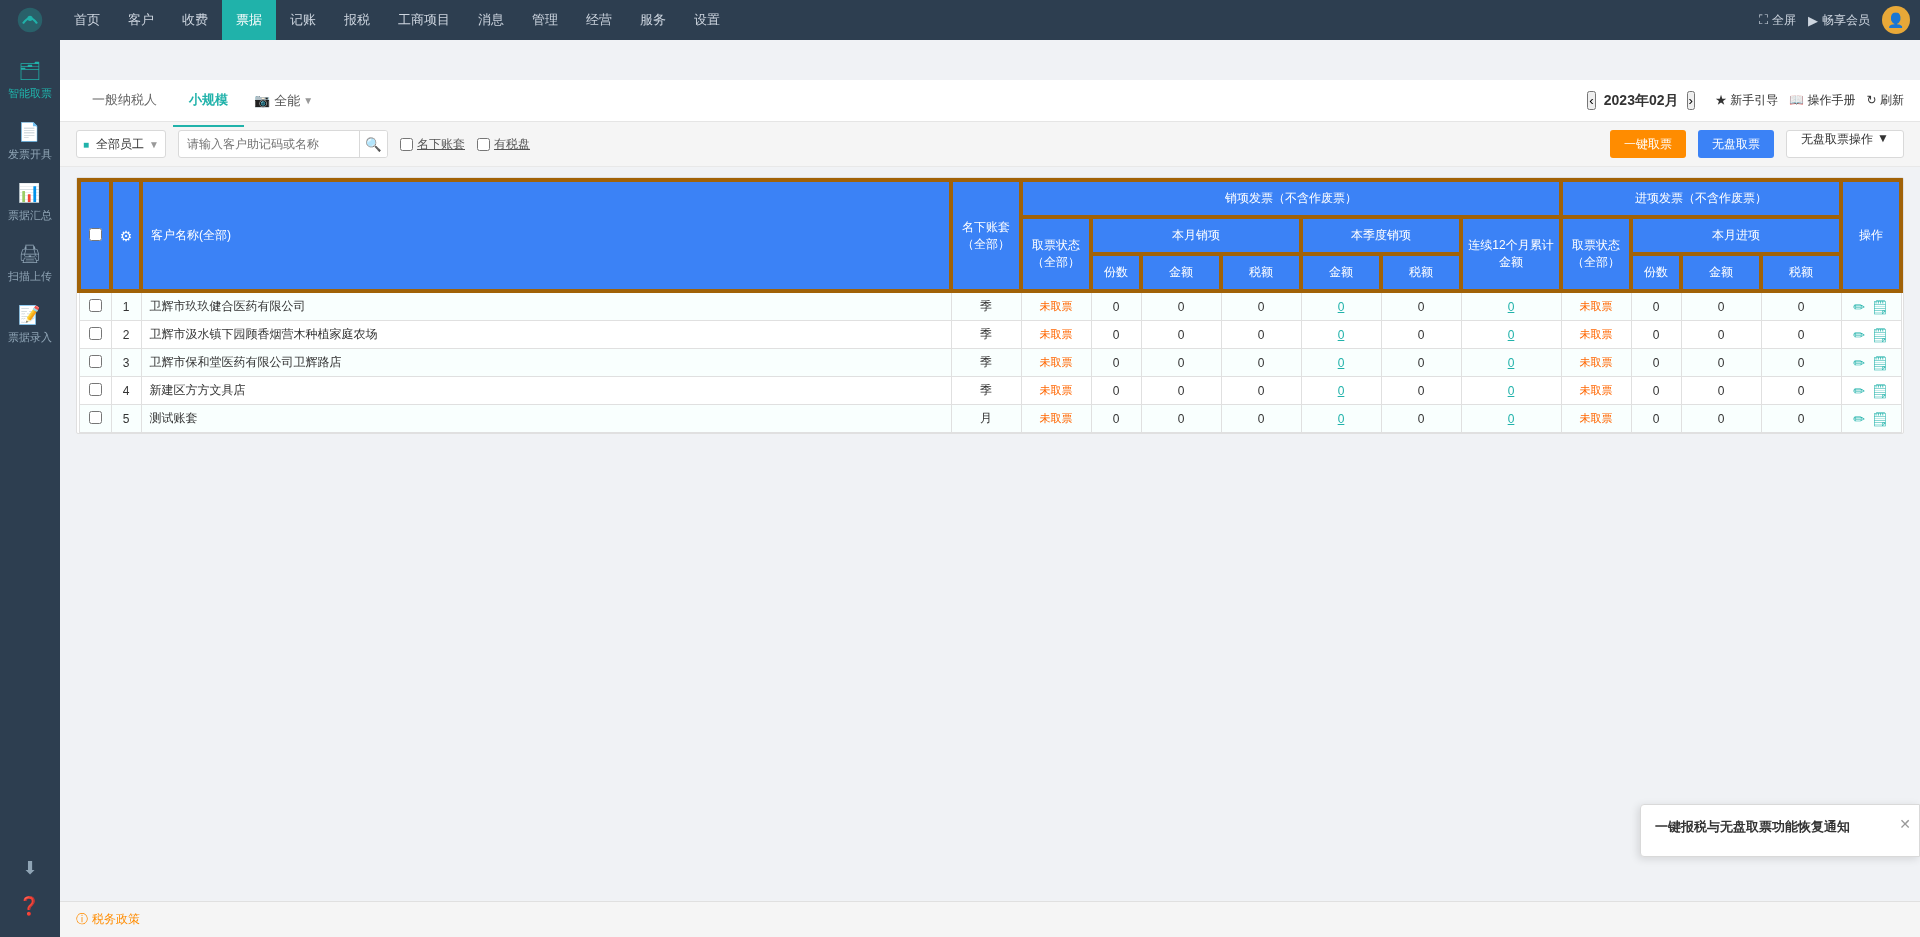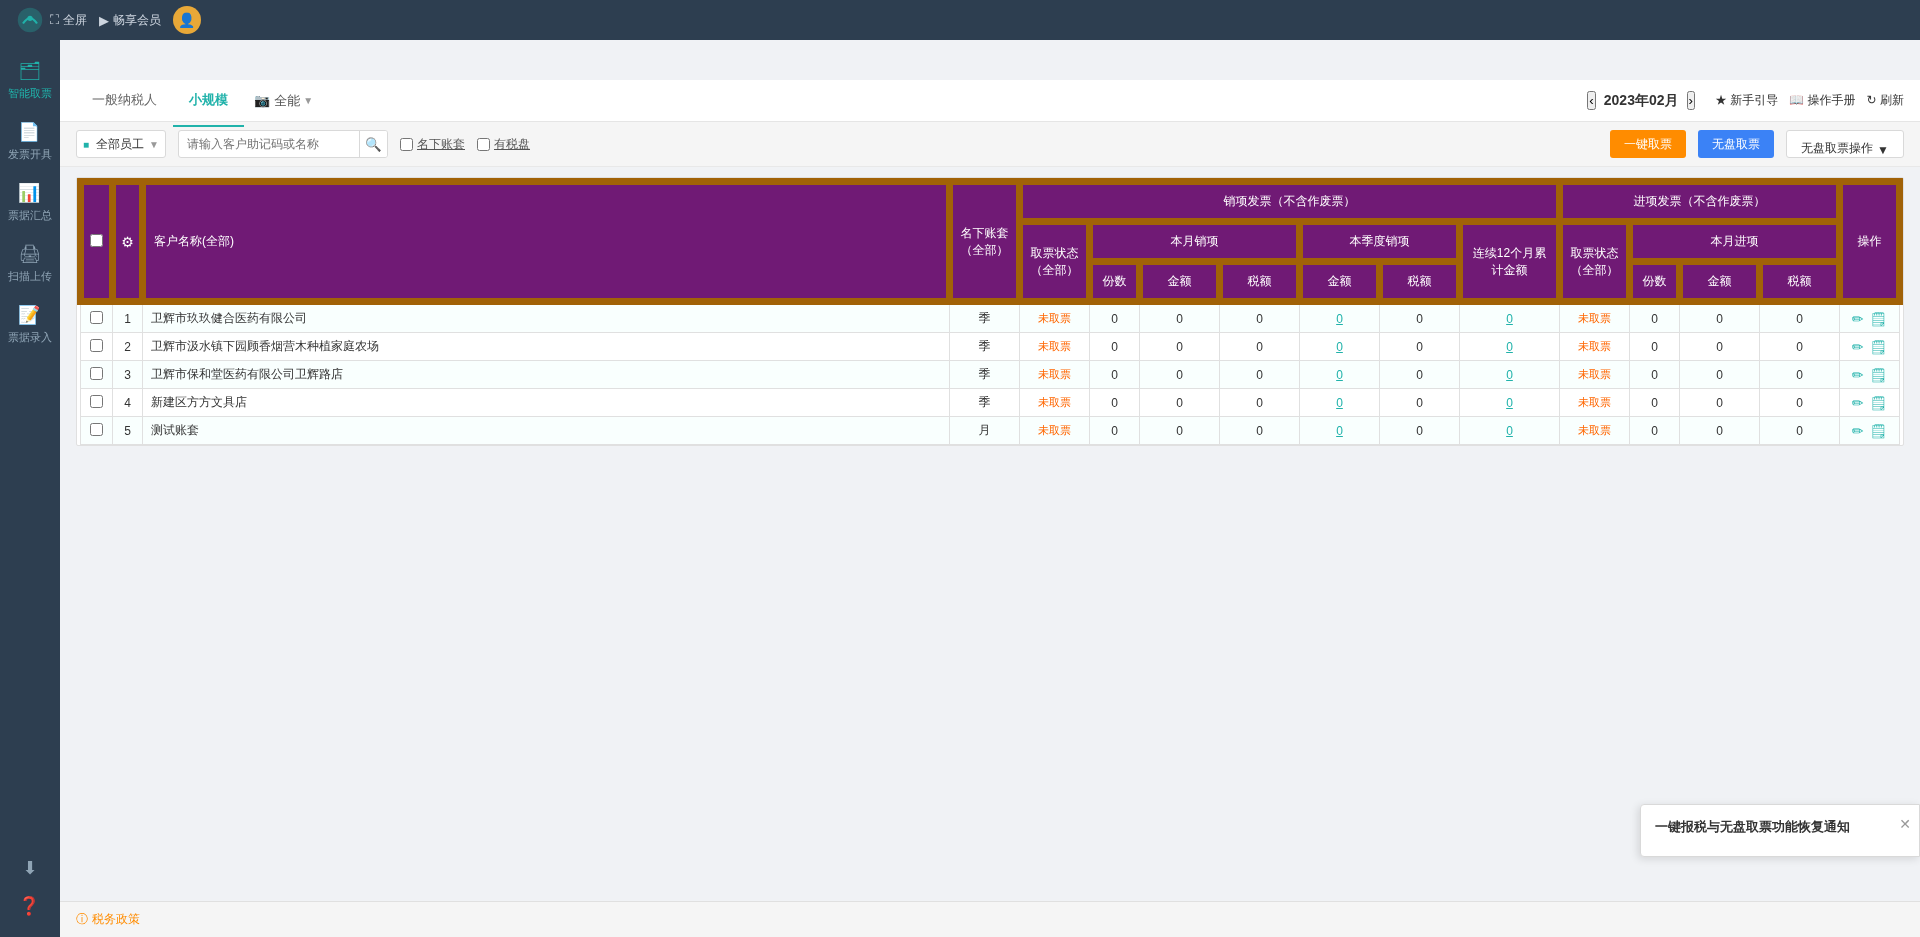--- a/index.html
+++ b/index.html
@@ -36,26 +36,26 @@
     .filter-select .select-arrow { color: #999; font-size: 10px; }
     .search-input-wrap { display: flex; align-items: center; border: 1px solid #d9d9d9; border-radius: 3px; background: #fff; height: 28px; overflow: hidden; }
     .search-input-wrap input { border: none; outline: none; padding: 0 8px; font-size: 12px; width: 180px; }
     .search-btn { width: 28px; height: 28px; background: #fff; border: none; border-left: 1px solid #d9d9d9; cursor: pointer; display: flex; align-items: center; justify-content: center; color: #666; }
     .checkbox-label { display: flex; align-items: center; gap: 4px; cursor: pointer; color: #555; font-size: 12px; text-decoration: underline; }
     .checkbox-label input[type=checkbox] { cursor: pointer; }
     .btn { height: 28px; padding: 0 14px; border-radius: 3px; border: none; cursor: pointer; font-size: 12px; }
     .btn-orange { background: #ff8c00; color: #fff; }
     .btn-teal { background: #3b82f6; color: #fff; }
     .btn-white { background: #fff; color: #333; border: 1px solid #d9d9d9; }
-    .btn-dropdown { display: flex; align-items: flex-end; gap: 4px; }
+    .btn-dropdown { display: flex; align-items: flex-start; gap: 4px; }
 
     
     .table-wrap { margin: 10px 16px; background: #fff; border: 1px solid #e0e0e0; border-radius: 2px; overflow: hidden; }
     table { width: 100%; border-collapse: collapse; font-size: 12px; }
-    thead tr th { background: #701a75; color: #fff; text-align: center; padding: 8px 4px; border: 7px solid #a16207; font-weight: normal; }
+    thead tr th { background: #3b82f6; color: #fff; text-align: center; padding: 8px 4px; border: 4px solid #a16207; font-weight: normal; }
     tbody tr td { text-align: center; padding: 5px 4px; border: 1px solid #e0e0e0; color: #333; }
     tbody tr:nth-child(odd) td { background: #f9fffe; }
     tbody tr:nth-child(even) td { background: #fff; }
     .td-link { color: #20b2aa; cursor: pointer; text-decoration: underline; }
     .status-badge { color: #ff6600; font-size: 11px; }
     .action-icons { display: flex; align-items: center; justify-content: center; gap: 6px; }
     .action-icon { color: #20b2aa; cursor: pointer; font-size: 14px; }
     .row-num { color: #333; }
 
     
@@ -97,20 +97,34 @@
 </head>
 <body>
 
 <div class="top-nav">
   <div class="logo">
     <svg viewBox="0 0 32 32" fill="none">
       <circle cx="16" cy="16" r="14" fill="#20b2aa" opacity="0.3"></circle>
       <path d="M8 20 Q16 8 24 20" stroke="#20b2aa" stroke-width="2.5" fill="none"></path>
       <circle cx="16" cy="14" r="3" fill="#20b2aa"></circle>
     </svg>
+  </div>
+  <div class="nav-items">
+    <div class="nav-item">首页</div>
+    <div class="nav-item">客户</div>
+    <div class="nav-item">收费</div>
+    <div class="nav-item active">票据</div>
+    <div class="nav-item">记账</div>
+    <div class="nav-item">报税</div>
+    <div class="nav-item">工商项目</div>
+    <div class="nav-item">消息</div>
+    <div class="nav-item">管理</div>
+    <div class="nav-item">经营</div>
+    <div class="nav-item">服务</div>
+    <div class="nav-item">设置</div>
   </div>
   <div class="nav-right">
     <div class="btn-icon">
       <span style="font-size:13px;">⛶</span>
       <span>全屏</span>
     </div>
     <div class="btn-icon">
       <span style="font-size:13px;">▶</span>
       <span>畅享会员</span>
     </div>

